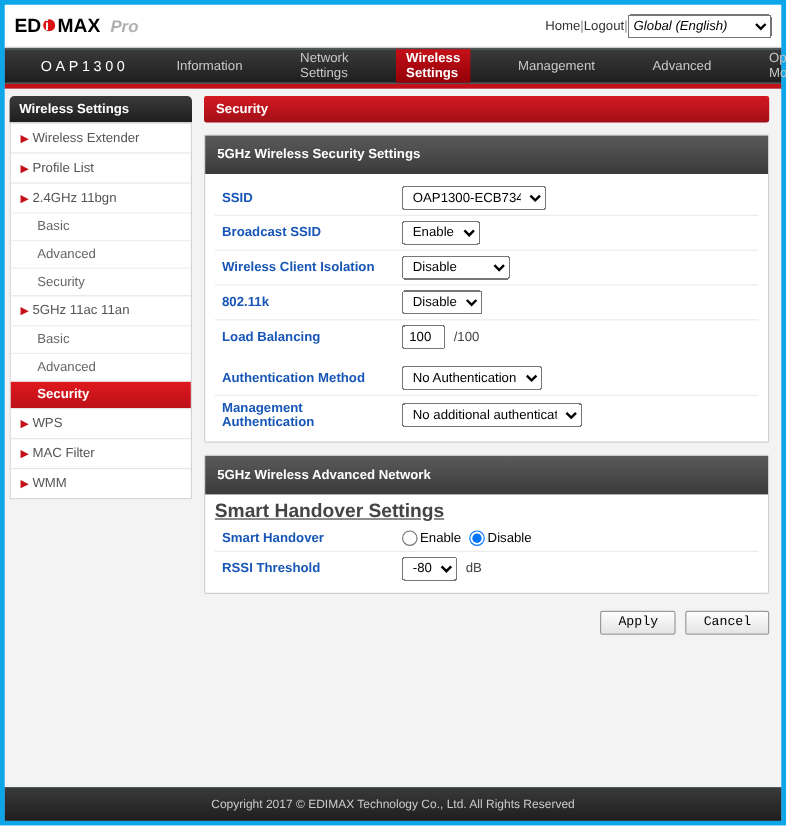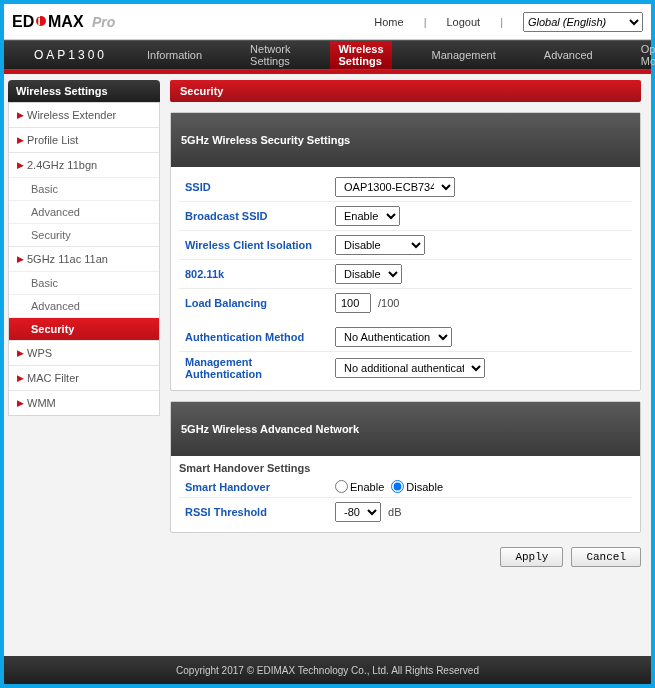--- a/index.html
+++ b/index.html
@@ -24,21 +24,21 @@
     background: #fff;
     height: 36px;
     border-bottom: 1px solid #ccc;
     display: flex;
     align-items: center;
     justify-content: space-between;
     padding: 0 8px;
   }
   .logo { display: flex; align-items: center; gap: 2px; }
   .logo svg { display: block; }
-  .top-right { display: flex; align-items: center; gap: 20px; color: #333; font-size: 11px; }
+  .top-right { display: flex; align-items: center; gap: 0; color: #333; font-size: 11px; }
   .top-right .sep { color: #888; }
   .top-right select {
     font-size: 11px;
     height: 20px;
     width: 120px;
     font-style: italic;
   }
   .menubar {
     background: linear-gradient(#3a3a3a,#1e1e1e);
     height: 30px;
@@ -139,21 +139,21 @@
   .panel {
     border: 1px solid #cfcfcf;
     background: #fff;
     margin-top: 10px;
     border-radius: 2px;
   }
   .panel-head {
     background: linear-gradient(#5a5a5a,#3a3a3a);
     color: #fff;
     font-weight: bold;
-    padding: 21px 10px;
+    padding: 10px 10px;
     font-size: 11px;
   }
   .panel-body { padding: 6px 8px; }
   .form-table { width: 100%; border-collapse: collapse; }
   .form-table td {
     padding: 4px 6px;
     border-bottom: 1px solid #ececec;
     font-size: 11px;
     vertical-align: middle;
   }
@@ -162,22 +162,23 @@
     color: #1756b6;
     font-weight: bold;
     width: 150px;
   }
   .form-table select, .form-table input[type=text] {
     font-size: 11px;
     height: 20px;
     padding: 1px 4px;
   }
   .sublabel {
-    color: #444; font-weight: bold; font-size: 11px;
+    color: #444; font-weight: bold; font-size: 16px;
     padding: 6px 8px 2px 8px;
+    text-decoration: underline;
   }
   .radiolbl { display:flex; align-items:center; gap:2px; }
   .button-row {
     display: flex; justify-content: flex-end; gap: 8px;
     margin-top: 14px;
   }
   .btn {
     font-size: 11px;
     padding: 3px 14px;
     background: linear-gradient(#fdfdfd,#e5e5e5);

